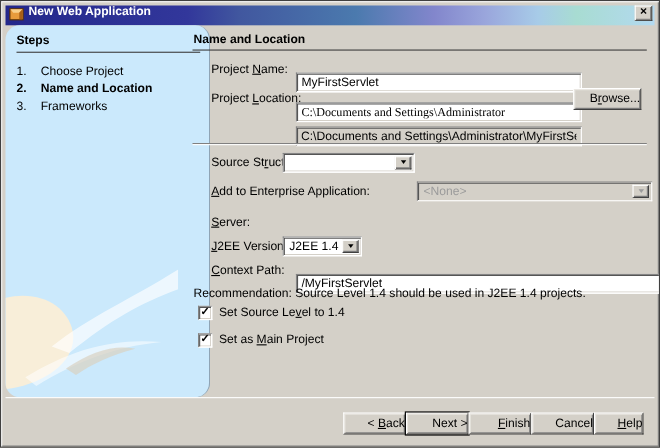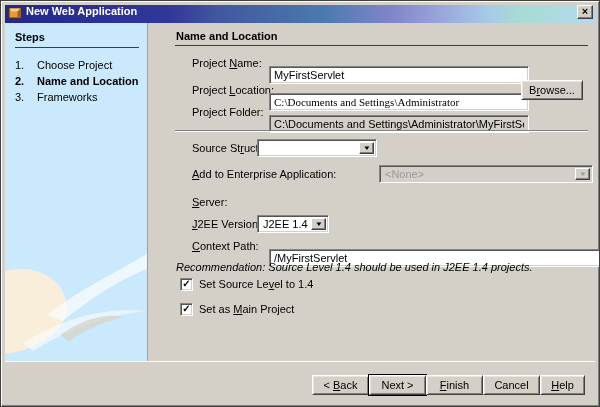--- a/index.html
+++ b/index.html
@@ -22,23 +22,23 @@
   .titlebar .title{color:#fff;font-weight:bold;font-size:11px;white-space:nowrap;flex:1;}
   .close-btn{
     width:16px;height:14px;background:#d4d0c8;
     border:1px solid;border-color:#fff #404040 #404040 #fff;
     box-shadow:inset -1px -1px 0 #808080;
     display:flex;align-items:center;justify-content:center;
     font-size:11px;font-weight:bold;line-height:1;color:#000;padding:0 0 1px 0;
   }
   
   .sidebar{
-    position:absolute;left:4px;top:22px;width:143px;height:338px;
+    position:absolute;left:4px;top:22px;width:186px;height:338px;
     background:var(--sidebar-bg,#cbe9fc);
-    border-right:1px solid #8fa4b5;overflow:hidden;
+    border-right:1px solid #8fa4b5;overflow:hidden;border-radius:13px;
   }
   .steps-heading{position:absolute;left:10px;top:8px;font-weight:bold;}
   .steps-rule{position:absolute;left:10px;right:8px;top:24px;border-top:1px solid #3c3c3c;}
   .step{position:absolute;left:0;height:16px;line-height:16px;width:100%;}
   .step .num{position:absolute;left:10px;}
   .step .lbl{position:absolute;left:32px;white-space:nowrap;}
   .step.active{font-weight:bold;}
   .watermark{position:absolute;left:0;bottom:0;pointer-events:none;}
   
   .main{position:absolute;left:162px;top:22px;width:434px;height:338px;}
@@ -68,21 +68,21 @@
     display:flex;align-items:center;justify-content:center;
   }
   .combo .arrow-btn span{font-size:6px;line-height:1;color:#000;transform:scaleX(1.4);}
   .combo.disabled{background:#d4d0c8;}
   .combo.disabled .val{color:#9b9b9b;}
   .combo.disabled .arrow-btn span{color:#9b9b9b;}
   .btn{
     background:#d4d0c8;border:1px solid;border-color:#fff #404040 #404040 #fff;
     box-shadow:inset 1px 1px 0 #e8e5df, inset -1px -1px 0 #808080;
     font-family:"Liberation Sans",sans-serif;font-size:11px;color:#000;
-    height:20px;display:flex;align-items:center;justify-content:center;padding:0;
+    height:20px;display:flex;align-items:center;justify-content:flex-end;padding:0;
   }
   .browse-btn{position:absolute;width:62px;}
   .rec-text{position:absolute;left:13px;white-space:nowrap;}
   .cb-row{position:absolute;left:17px;height:14px;display:flex;align-items:center;}
   .cb-box{
     width:13px;height:13px;background:#fff;flex:0 0 13px;
     border:1px solid;border-color:#848484 #fff #fff #848484;
     box-shadow:inset 1px 1px 0 #555, inset -1px -1px 0 #d4d0c8;
     display:flex;align-items:center;justify-content:center;
   }
@@ -147,21 +147,20 @@
 
     <div class="flabel" style="top:31px;">Project <u>N</u>ame:</div>
     <input class="tf" style="left: 94px; top: 31px; width: 260px;" value="MyFirstServlet">
 
     <div class="flabel" style="top:58px;">Project <u>L</u>ocation:</div>
     <input class="tf" style="left: 94px; top: 58px; width: 260px; font-family: Liberation Serif, serif;" value="C:\Documents and Settings\Administrator">
     <button class="btn browse-btn" style="left:358px;top:57px;">
         <span>B<u>r</u>owse...</span>
       </button>
 
-    <div class="flabel" style="top:80px;">Project Folder:</div>
     <input class="tf gray" readonly="" style="left: 94px; top: 80px; width: 260px;" value="C:\Documents and Settings\Administrator\MyFirstServlet">
 
     <div class="sep" style="top:107px;"></div>
 
     <div class="flabel" style="top:116px;">Source St<u>r</u>ucture:</div>
     <div class="combo" style="left:94px;top:116px;width:120px;">
       <span class="arrow-btn">
           <span>▼</span>
         </span>
     </div>
@@ -180,21 +179,21 @@
     <div class="combo" style="left:94px;top:192px;width:72px;">
       <span class="val">J2EE 1.4</span>
       <span class="arrow-btn">
           <span>▼</span>
         </span>
     </div>
 
     <div class="flabel" style="top:214px;"><u>C</u>ontext Path:</div>
     <input class="tf" style="left: 94px; top: 214px; width: 336px;" value="/MyFirstServlet">
 
-    <div class="rec-text" style="top:238px;font-style:italic;">Recommendation: Source Level 1.4 should be used in J2EE 1.4 projects.</div>
+    <div class="rec-text" style="top:238px;">Recommendation: Source Level 1.4 should be used in J2EE 1.4 projects.</div>
 
     <div class="cb-row" style="top:254px;">
       <span class="cb-box">
           <span>✓</span>
         </span>
       <span class="cb-lbl">Set Source Le<u>v</u>el to 1.4</span>
     </div>
 
     <div class="cb-row" style="top:279px;">
       <span class="cb-box">

